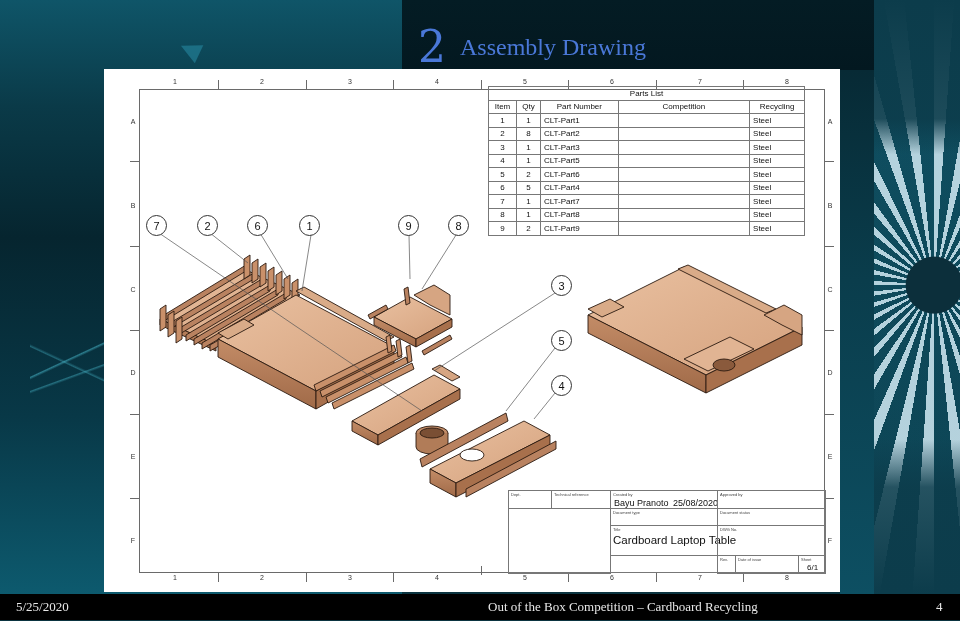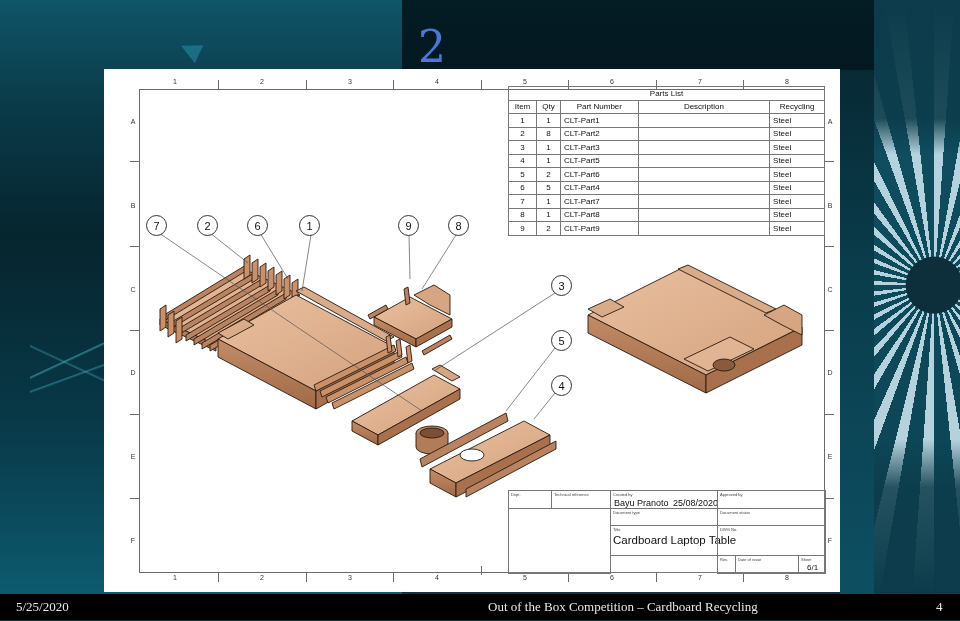--- a/index.html
+++ b/index.html
@@ -67,21 +67,21 @@
     border: 1px solid #6a6a6a;
   }
   .zone-label {
     position: absolute; font-size: 7px; color: #333; width: 10px; text-align: center;
   }
   .tick-v { position: absolute; width: 1px; height: 9px; background: #6a6a6a; }
   .tick-h { position: absolute; width: 9px; height: 1px; background: #6a6a6a; }
 
   
   .parts {
-    position: absolute; left: 404px; top: 17px; width: 317px;
+    position: absolute; left: 384px; top: 17px; width: 317px;
     border-collapse: collapse; font-size: 8px; color: #111;
   }
   .parts td, .parts th {
     border: 1px solid #777; height: 13.5px; padding: 0 3px; font-weight: normal;
     white-space: nowrap;
   }
   .parts .c { text-align: center; }
   .parts th { text-align: center; }
 
   
@@ -115,20 +115,21 @@
 <div class="bg-left"></div>
 <div class="bg-arrow"></div>
 <div class="bg-lines"></div>
 <div class="bg-title"></div>
 <div class="bg-mid-strip"></div>
 <div class="bg-right"></div>
 <div class="bg-right-mask"></div>
 
 <div class="slide-title">
   <span class="slide-num">2</span>
+  <span class="slide-heading">Assembly Drawing</span>
 </div>
 
 <div class="sheet">
 
   <span class="zone-label" style="left:66px;top:9px">1</span>
   <span class="zone-label" style="left:153px;top:9px">2</span>
   <span class="zone-label" style="left:241px;top:9px">3</span>
   <span class="zone-label" style="left:328px;top:9px">4</span>
   <span class="zone-label" style="left:416px;top:9px">5</span>
   <span class="zone-label" style="left:503px;top:9px">6</span>
@@ -320,21 +321,21 @@
         <col style="width:55px">
     </colgroup>
     <tbody>
         <tr>
           <th colspan="5">Parts List</th>
         </tr>
     <tr>
       <th>Item</th>
       <th>Qty</th>
       <th>Part Number</th>
-      <th>Description</th>
+      <th>Competition</th>
       <th>Recycling</th>
     </tr>
     <tr>
       <td class="c">1</td>
       <td class="c">1</td>
       <td>CLT-Part1</td>
       <td></td>
       <td>Steel</td>
     </tr>
     <tr>

